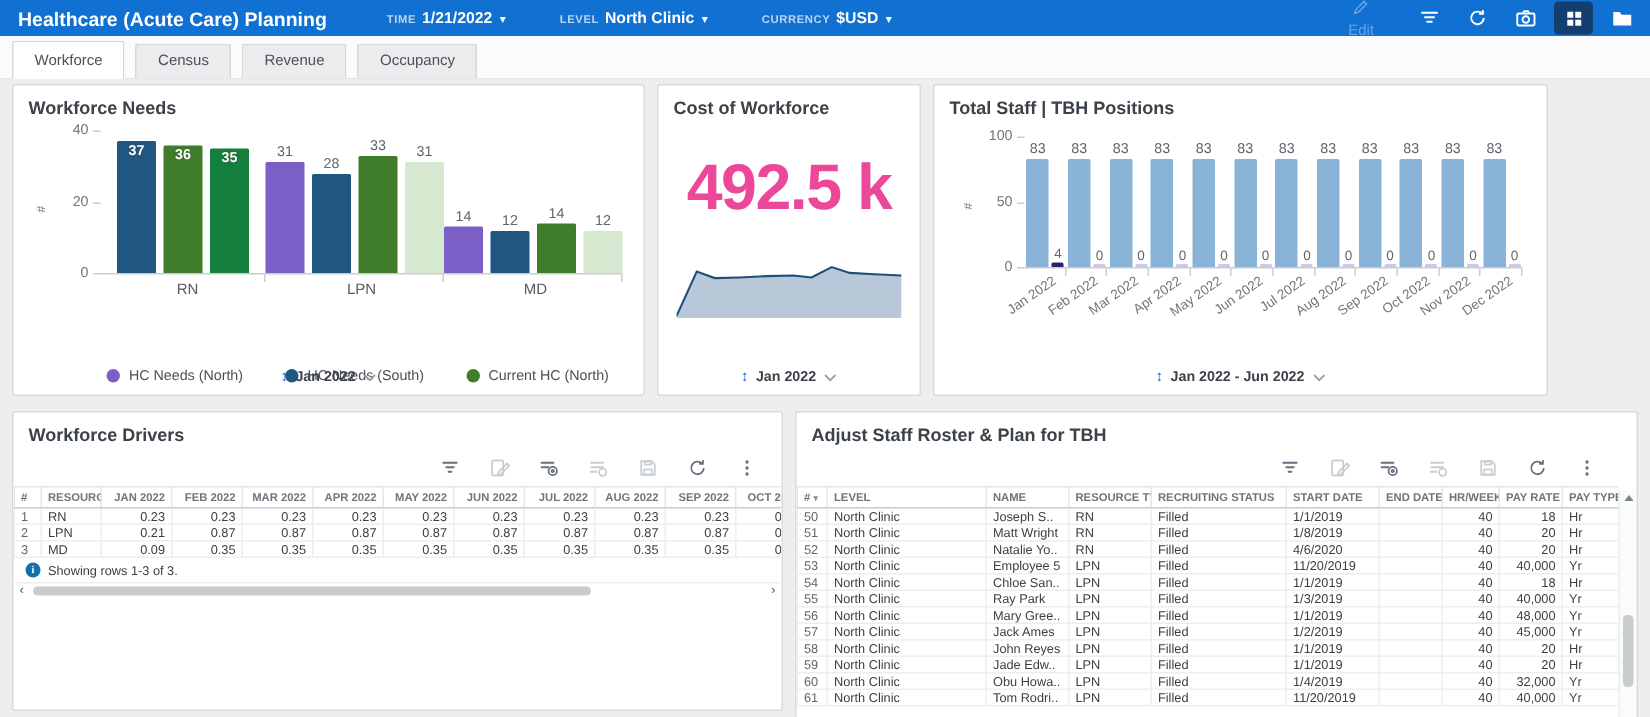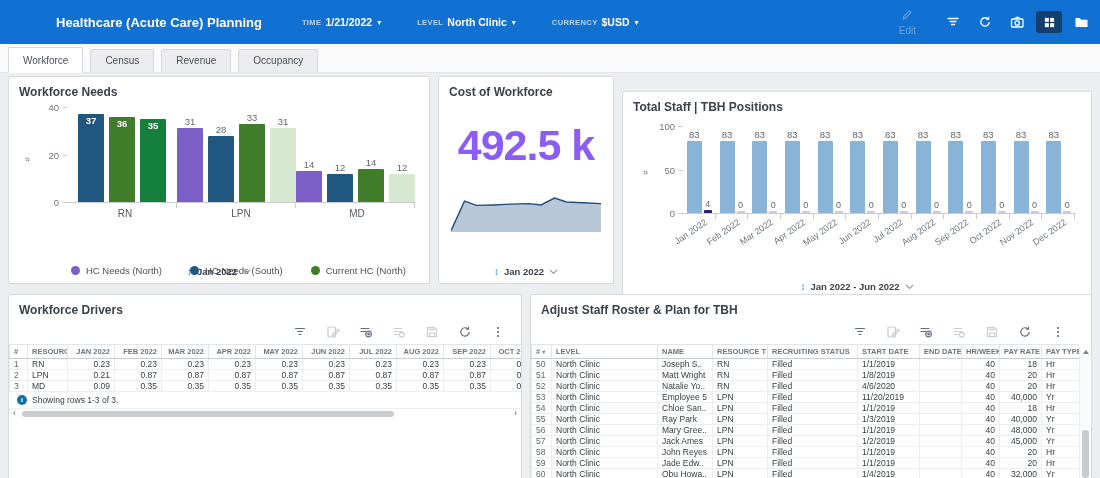--- a/index.html
+++ b/index.html
@@ -1,20 +1,20 @@
 <!DOCTYPE html>
 <html><head>
 <meta charset="utf-8">
 <style>
   * { box-sizing: border-box; margin: 0; padding: 0; }
   html,body { width:1100px; height:478px; overflow:hidden;
     font-family:"Liberation Sans", sans-serif; background:#eceef0; }
 
   
-  .appbar { height:44px; background:#1171d2; display:flex; align-items:center; color:#fff;padding-left:44px; }
+  .appbar { height:24px; background:#1171d2; display:flex; align-items:center; color:#fff; }
   .appbar-title { font-size:13px; font-weight:bold; margin-left:12px; margin-right:40px; white-space:nowrap; }
   .hctrl { display:flex; align-items:center; margin-right:36px; cursor:pointer; }
   .hlbl { font-size:7.5px; color:#b9d4f2; letter-spacing:.4px; margin-right:4px; font-weight:bold; }
   .hval { font-size:10.5px; font-weight:bold; color:#fff; white-space:nowrap; }
   .hcaret { font-size:8px; margin-left:5px; color:#fff; }
   .appbar-right { margin-left:auto; display:flex; align-items:center; margin-right:6px; }
   .edit-group { display:flex; align-items:center; gap:4px; color:#69a3e4; font-size:10px; margin-right:18px;flex-direction:column; }
   .hicon { width:26px; height:22px; display:flex; align-items:center; justify-content:center; cursor:pointer; margin-left:6px; }
   .hicon svg { stroke:#fff; fill:none; stroke-width:1.3; }
   .hicon.filled svg { fill:#fff; stroke:none; }
@@ -25,21 +25,21 @@
   .tab { font-size:10px; color:#4a5158; background:#ececee; border:1px solid #d6d9db; border-bottom:none;
          border-radius:2px 2px 0 0; padding:5px 14px 6px; margin-right:7px; cursor:pointer; white-space:nowrap; }
   .tab.active { background:#fff; padding-top:7px; margin-bottom:-1px; border-bottom:1px solid #fff; }
 
   
   .content { position:relative; height:421px; background:#eceef0; }
   .card { position:absolute; background:#fff; border:1px solid #d8dbde; border-radius:2px; overflow:hidden; }
   .card-title { font-size:12px; font-weight:bold; color:#3c4249; padding:8px 10px 0; white-space:nowrap; }
   #card-wn     { left:8px;   top:3px;   width:422px; height:208px; }
   #card-cost   { left:438px; top:3px;   width:176px; height:208px; }
-  #card-ts     { left:622px; top:18px;   width:470px; height:208px; }
+  #card-ts     { left:622px; top:3px;   width:410px; height:208px; }
   #card-drv    { left:8px;   top:221px; width:514px; height:200px; }
   #card-roster { left:530px; top:221px; width:562px; height:256px; }
 
   .cfooter { position:absolute; bottom:6px; left:0; right:0; text-align:center; font-size:9.5px;
              font-weight:bold; color:#3c4249; display:flex; align-items:center; justify-content:center; gap:5px; }
   .sync-ic { color:#1473e6; font-weight:bold; font-size:10px; }
 
   
   .plot { position:absolute; border-bottom:1px solid #c9ccd0; }
   .ytick { position:absolute; right:calc(100% + 8px); transform:translateY(-50%); font-size:9.5px; color:#6d757d; }
@@ -56,21 +56,21 @@
   .cats { display:flex; font-size:10px; color:#555a5f; }
   .cats div { flex:1; text-align:center; padding-top:4px; }
   .legend { display:flex; flex-wrap:wrap; column-gap:28px; row-gap:3px; font-size:9.5px; color:#4a5158; align-items:center; }
   .legend .li { display:flex; align-items:center; gap:6px;margin-top:40px; }
   .ldot { width:9px; height:9px; border-radius:50%; display:inline-block; }
   .xlabs { position:absolute; top:100%; left:0; right:0; height:36px; }
   .xlabs span { position:absolute; top:4px; font-size:9px; color:#6d757d; white-space:nowrap;
                 transform:rotate(-35deg); transform-origin:top right; }
 
   
-  .big-num { text-align:center; font-size:43px; font-weight:bold; color:#8b5cf6; margin-top:22px; letter-spacing:-1px; }
+  .big-num { text-align:center; font-size:43px; font-weight:bold; color:#ec4899; margin-top:22px; letter-spacing:-1px; }
   .spark { display:block; margin:16px 12px 0; }
 
   
   .toolbar { display:flex; justify-content:flex-end; gap:19px; padding:8px 16px 5px; }
   .tbicon { width:14px; height:14px; color:#667080; cursor:pointer; }
   .tbicon.disabled { color:#c9ced4; cursor:default; }
   .tbicon svg { stroke:currentColor; fill:none; stroke-width:1.2; width:14px; height:14px; }
   table { border-collapse:collapse; table-layout:fixed; background:#fff; }
   th { font-size:7.5px; color:#6d757d; font-weight:bold; text-align:left; padding:2px 4px;
        border:1px solid #e3e6e8; border-bottom:1px solid #c9ccd0; white-space:nowrap; overflow:hidden; height:13px; }

